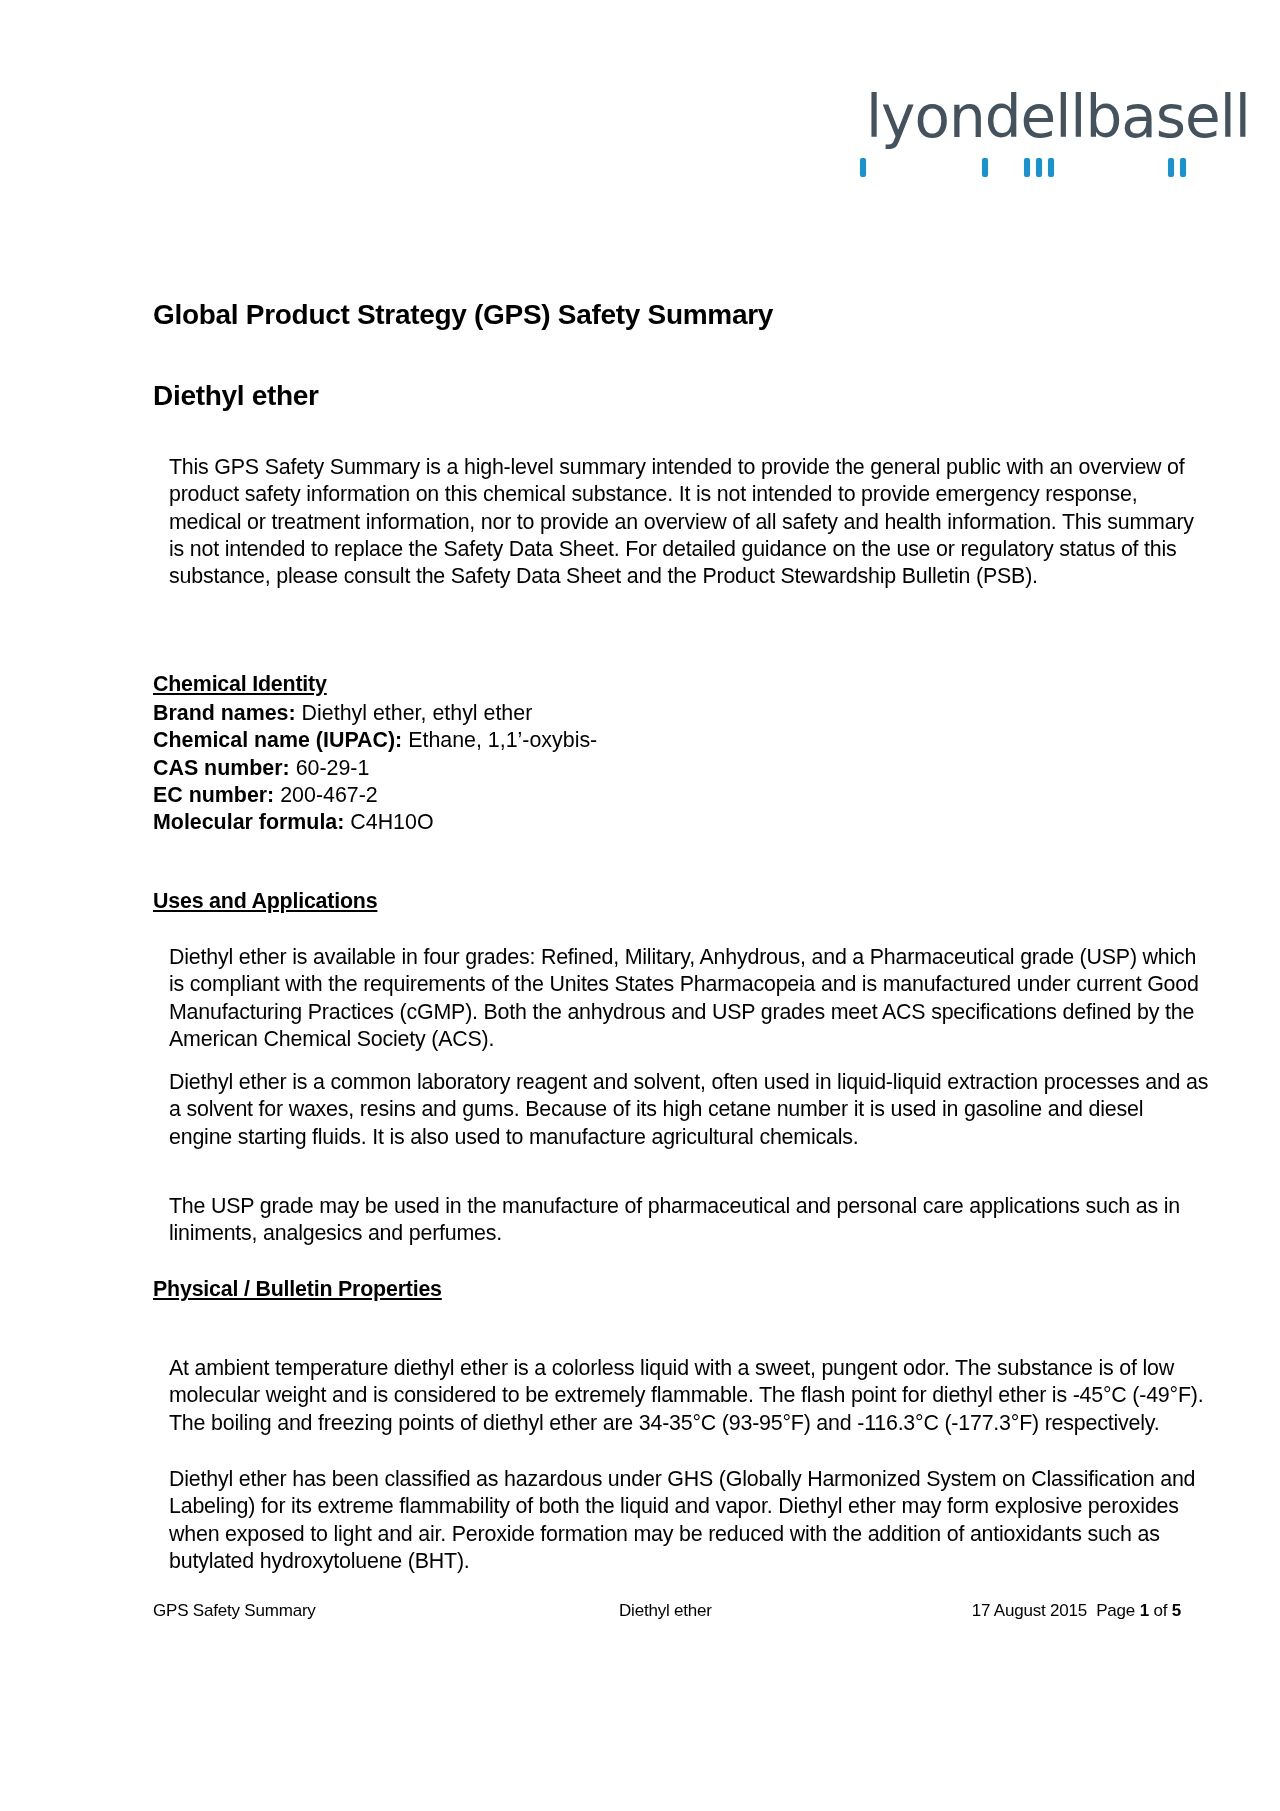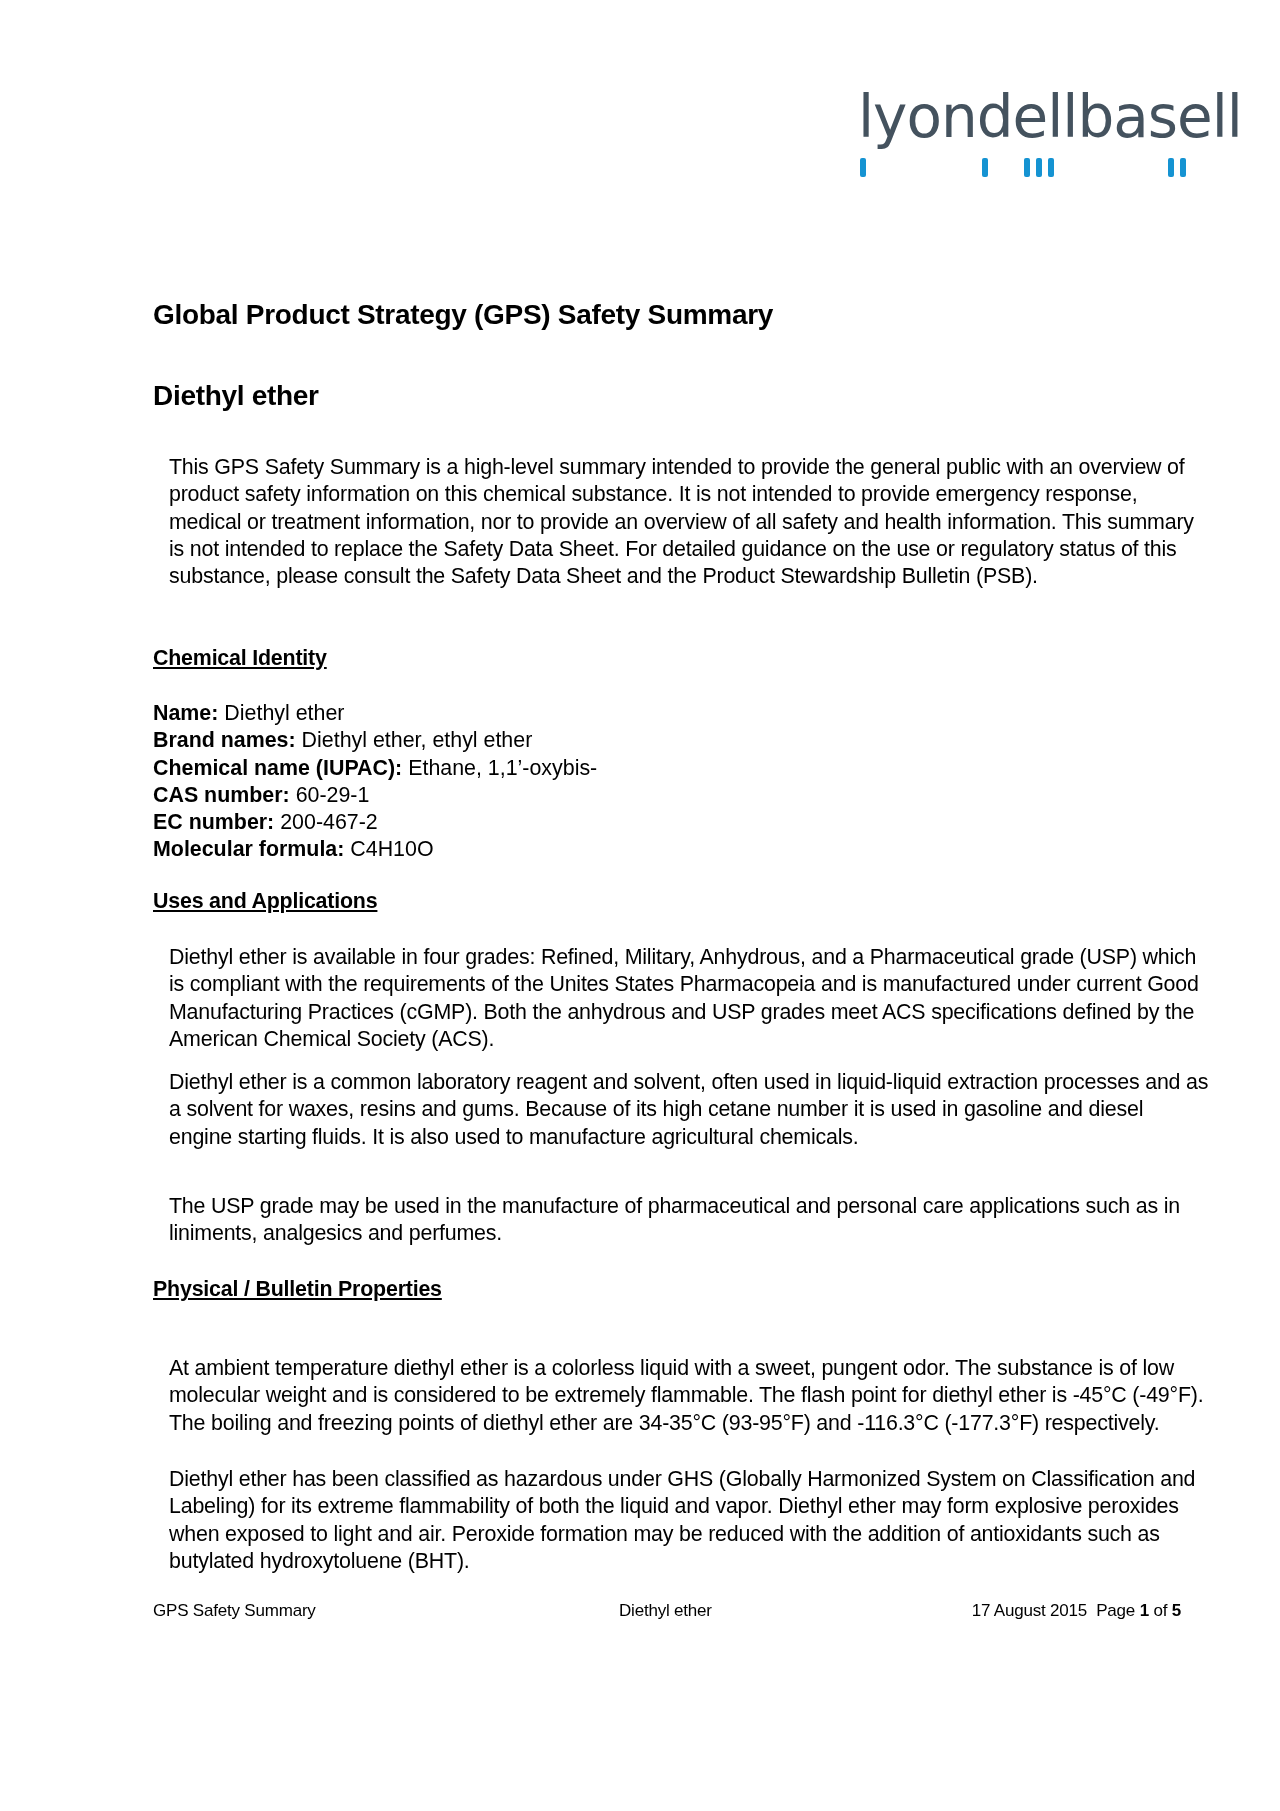--- a/index.html
+++ b/index.html
@@ -1,19 +1,19 @@
 <!DOCTYPE html>
 <html><head>
 <meta charset="utf-8">
 <style>
   html, body { margin: 0; padding: 0; background: #ffffff; }
   body { width: 1280px; height: 1811px; position: relative; overflow: hidden;
          font-family: "Liberation Sans", sans-serif; color: #000; }
   .logo { position: absolute; left: 858px; top: 88px; width: 340px; height: 95px; }
-  .logo-text { position: absolute; left: 0; top: 0; font-family: "DejaVu Sans", sans-serif;
+  .logo-text { position: absolute; left: 8px; top: 0; font-family: "DejaVu Sans", sans-serif;
                font-size: 58px; letter-spacing: -1px; color: #44525e; font-weight: 400; line-height: 1; }
   .logo-bar { position: absolute; top: 70px; width: 6px; height: 19px; background: #1593d2; border-radius: 2px; }
   .page { position: absolute; left: 153px; top: 0; width: 1040px; }
   .h1 { position: absolute; top: 299px; font-size: 28px; font-weight: bold; letter-spacing: -0.3px; white-space: nowrap; text-align: center; }
   .h2 { position: absolute; top: 380px; font-size: 28px; font-weight: bold; letter-spacing: -0.3px; white-space: nowrap; }
   .para { position: absolute; left: 0; width: 1040px; font-size: 21.4px; line-height: 27.3px; letter-spacing: -0.2px; margin-left: 16px; }
   .section { position: absolute; left: 0; font-size: 21.4px; font-weight: bold; text-decoration: underline; letter-spacing: -0.2px; white-space: nowrap; }
   .ident { position: absolute; left: 0; top: 700px; font-size: 21.4px; line-height: 27.3px; }
   .ident-row { white-space: nowrap; }
   .ident-row b { font-weight: bold; }
@@ -33,24 +33,23 @@
   <div class="logo-bar" style="left:310px"></div>
   <div class="logo-bar" style="left:322px"></div>
 </div>
 
 <div class="page">
   <div class="h1">Global Product Strategy (GPS) Safety Summary</div>
   <div class="h2">Diethyl ether</div>
 
   <div class="para" style="top:454px">This GPS Safety Summary is a high-level summary intended to provide the general public with an overview of product safety information on this chemical substance. It is not intended to provide emergency response, medical or treatment information, nor to provide an overview of all safety and health information. This summary is not intended to replace the Safety Data Sheet. For detailed guidance on the use or regulatory status of this substance, please consult the Safety Data Sheet and the Product Stewardship Bulletin (PSB).</div>
 
-  <div class="section" style="top:646px">Chemical Identity</div>
+  <div class="section" style="top:672px">Chemical Identity</div>
 
   <div class="ident">
-    <div class="ident-row"><b>Name:</b> <span>Diethyl ether</span></div>
     <div class="ident-row"><b>Brand names:</b> <span>Diethyl ether, ethyl ether</span></div>
     <div class="ident-row"><b>Chemical name (IUPAC):</b> <span>Ethane, 1,1’-oxybis-</span></div>
     <div class="ident-row"><b>CAS number:</b> <span>60-29-1</span></div>
     <div class="ident-row"><b>EC number:</b> <span>200-467-2</span></div>
     <div class="ident-row"><b>Molecular formula:</b> <span>C4H10O</span></div>
   </div>
 
   <div class="section" style="top:889px">Uses and Applications</div>
   <div class="para" style="top:944px">Diethyl ether is available in four grades: Refined, Military, Anhydrous, and a Pharmaceutical grade (USP) which is compliant with the requirements of the Unites States Pharmacopeia and is manufactured under current Good Manufacturing Practices (cGMP).  Both the anhydrous and USP grades meet ACS specifications defined by the American Chemical Society (ACS).</div>
   <div class="para" style="top:1069px">Diethyl ether is a common laboratory reagent and solvent, often used in liquid-liquid extraction processes and as a solvent for waxes, resins and gums.  Because of its high cetane number it is used in gasoline and diesel engine starting fluids. It is also used to manufacture agricultural chemicals.</div>

